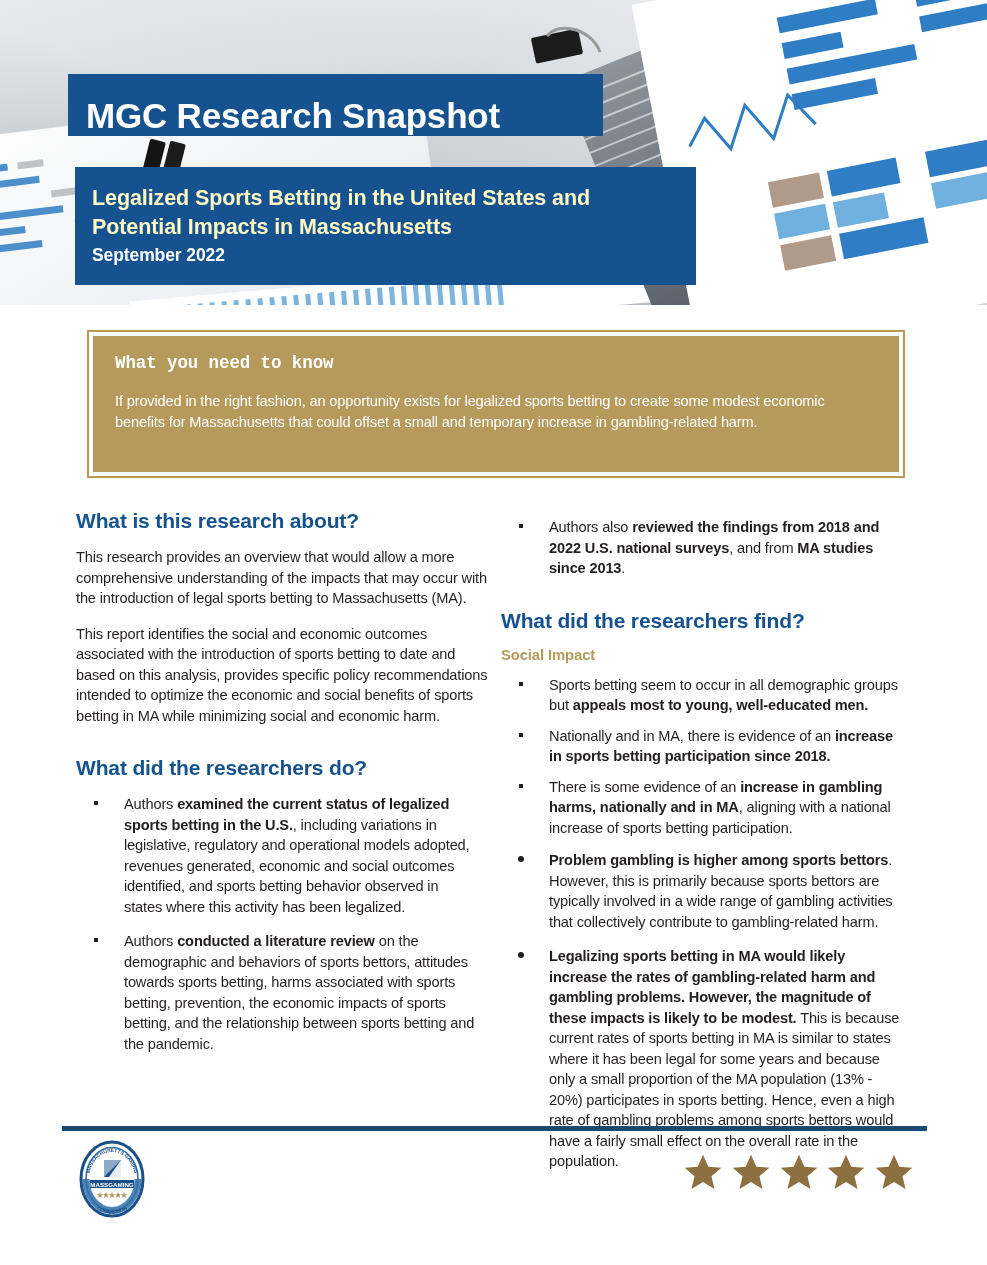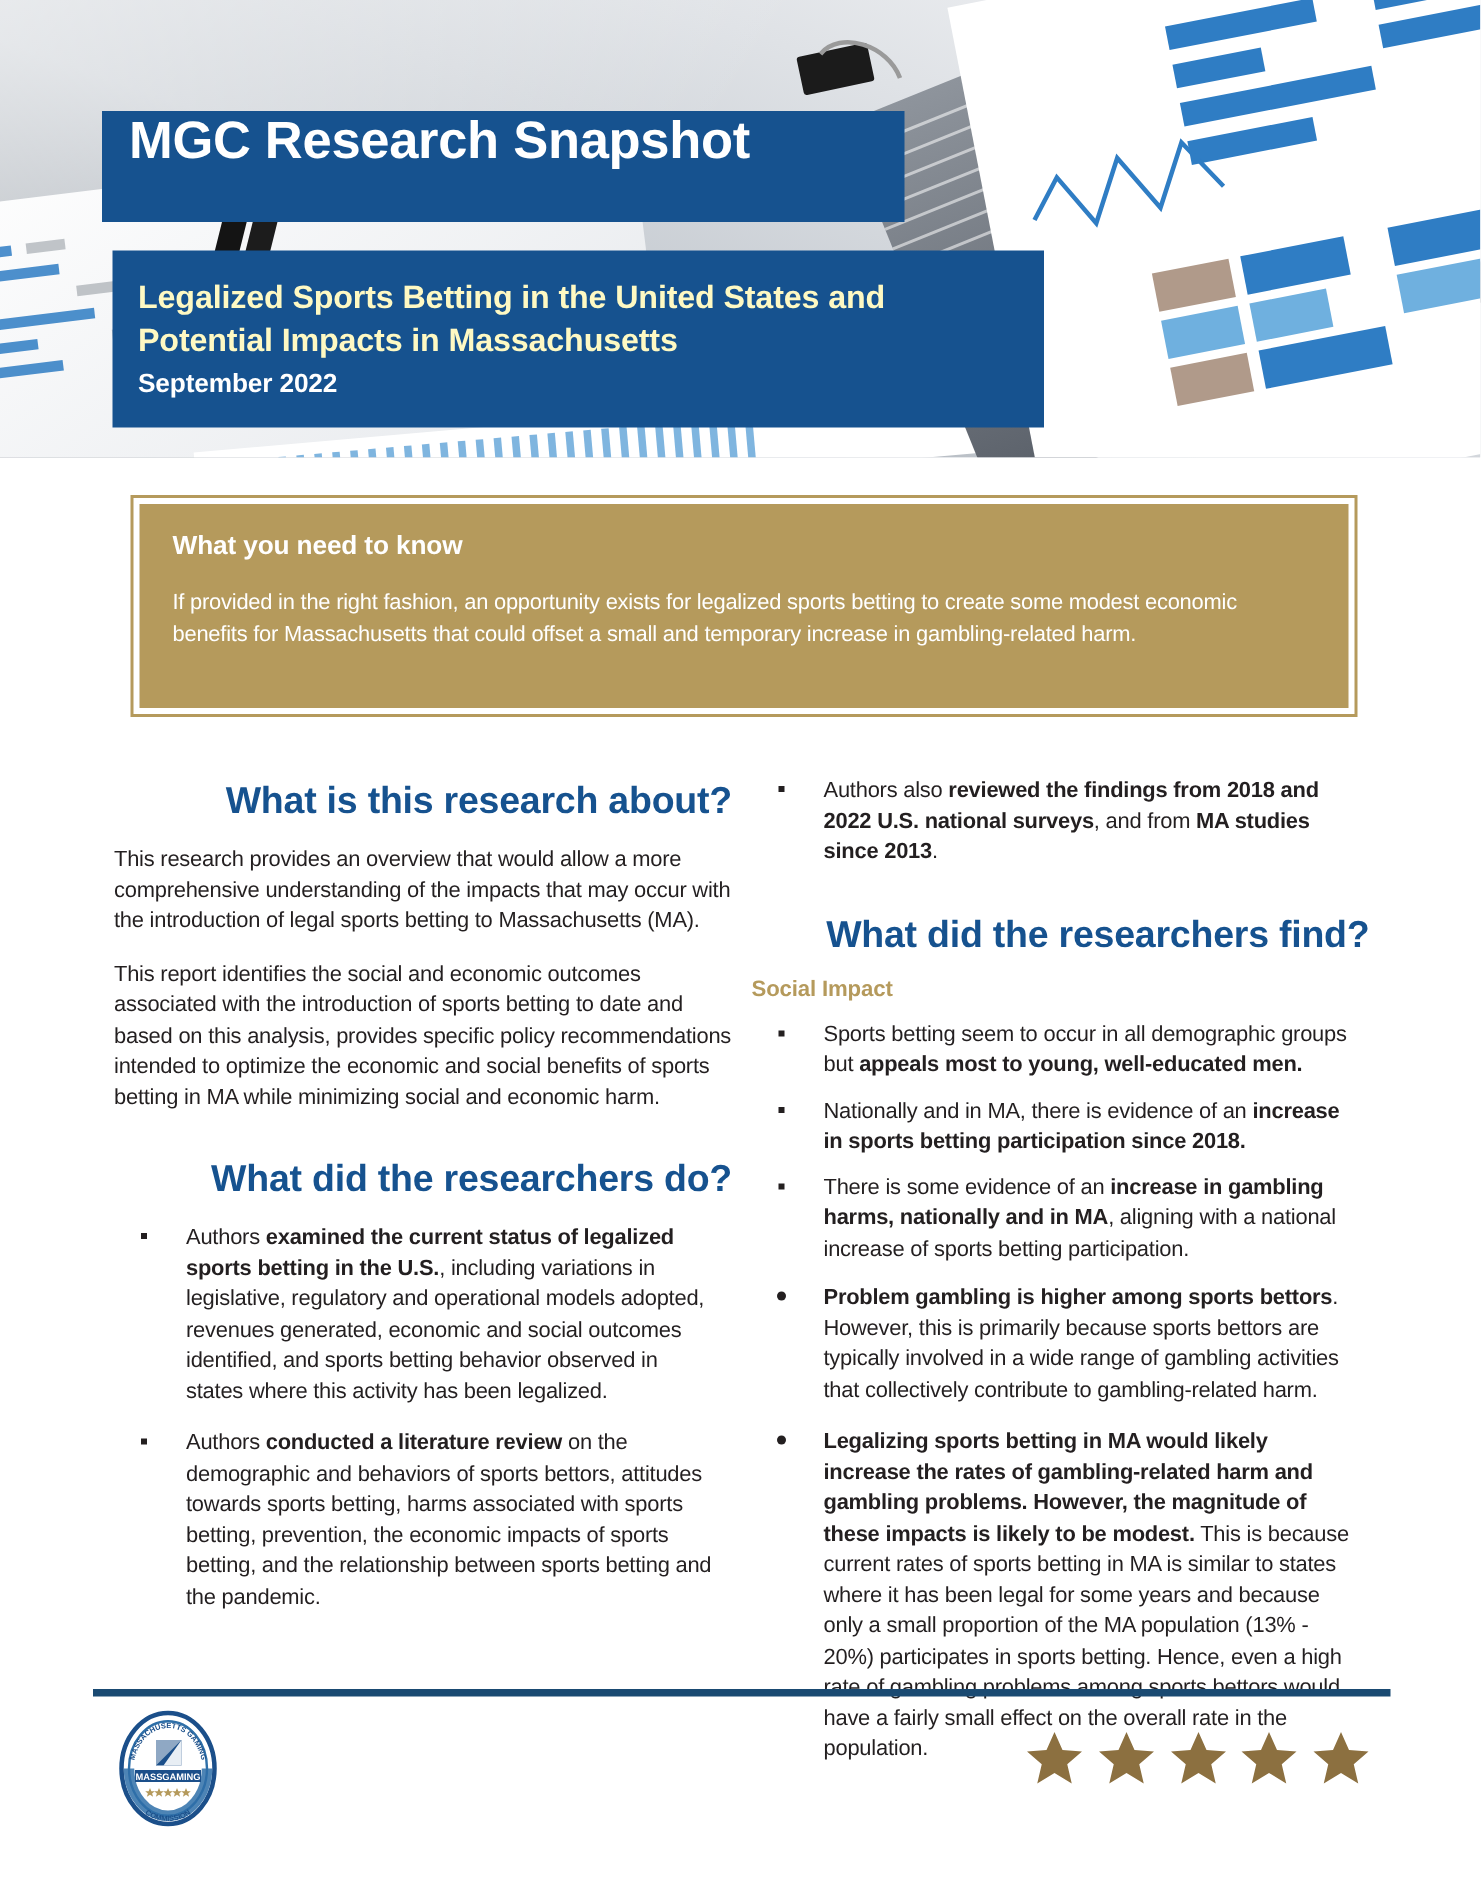--- a/index.html
+++ b/index.html
@@ -27,23 +27,23 @@
     background:
       linear-gradient(125deg, rgba(255,255,255,0.55) 0%, rgba(255,255,255,0) 45%),
       linear-gradient(200deg, #f4f5f7 0%, #dfe2e6 30%, #c9ced4 58%, #9ea5ad 78%, #6e757d 100%);
   }
   .header-photo svg { position: absolute; inset: 0; }
 
   
   .title-box {
     position: absolute;
     left: 68px; top: 74px;
-    width: 535px; height: 74px;
+    width: 535px; height: 62px;
     background: #16528F;
-    display: flex; align-items: flex-start;
+    display: flex; align-items: flex-end;
     padding-left: 18px;
   }
   .title-box .t {
     color: #ffffff;
     font-size: 35px;
     font-weight: bold;
     letter-spacing: -0.2px;
     white-space: nowrap;
   }
   .subtitle-box {
@@ -79,45 +79,45 @@
   .callout {
     width: 100%; height: 100%;
     background: #B59A5C;
     padding: 17px 22px 14px 22px;
   }
   .callout-title {
     color: #ffffff;
     font-size: 17.5px;
     font-weight: bold;
     letter-spacing: -0.1px;
+    font-family: Liberation Mono, monospace;
   }
   .callout-body {
     color: #ffffff;
     font-size: 14.6px;
     line-height: 1.42;
     margin-top: 18px;
     letter-spacing: -0.15px;
   }
 
   
   .col {
     position: absolute;
     top: 505px;
     width: 412px;
   }
   .col-left  { left: 76px;  }
   .col-right { left: 501px; }
 
   h2.section {
     color: #16528F;
-    font-size: 25px;
-    font-weight: bold;
-    margin: 15px 0 14px 0;
+    font-size: 21px;
+    font-weight: bold;
+    margin: 4px 0 14px 0;
     letter-spacing: -0.15px;
-    text-align: right;
   }
   h2.section.spaced { margin-top: 30px; }
 
   h3.subsection {
     color: #B59A5C;
     font-size: 14.8px;
     font-weight: bold;
     margin: 0 0 6px 0;
     letter-spacing: -0.1px;
   }

